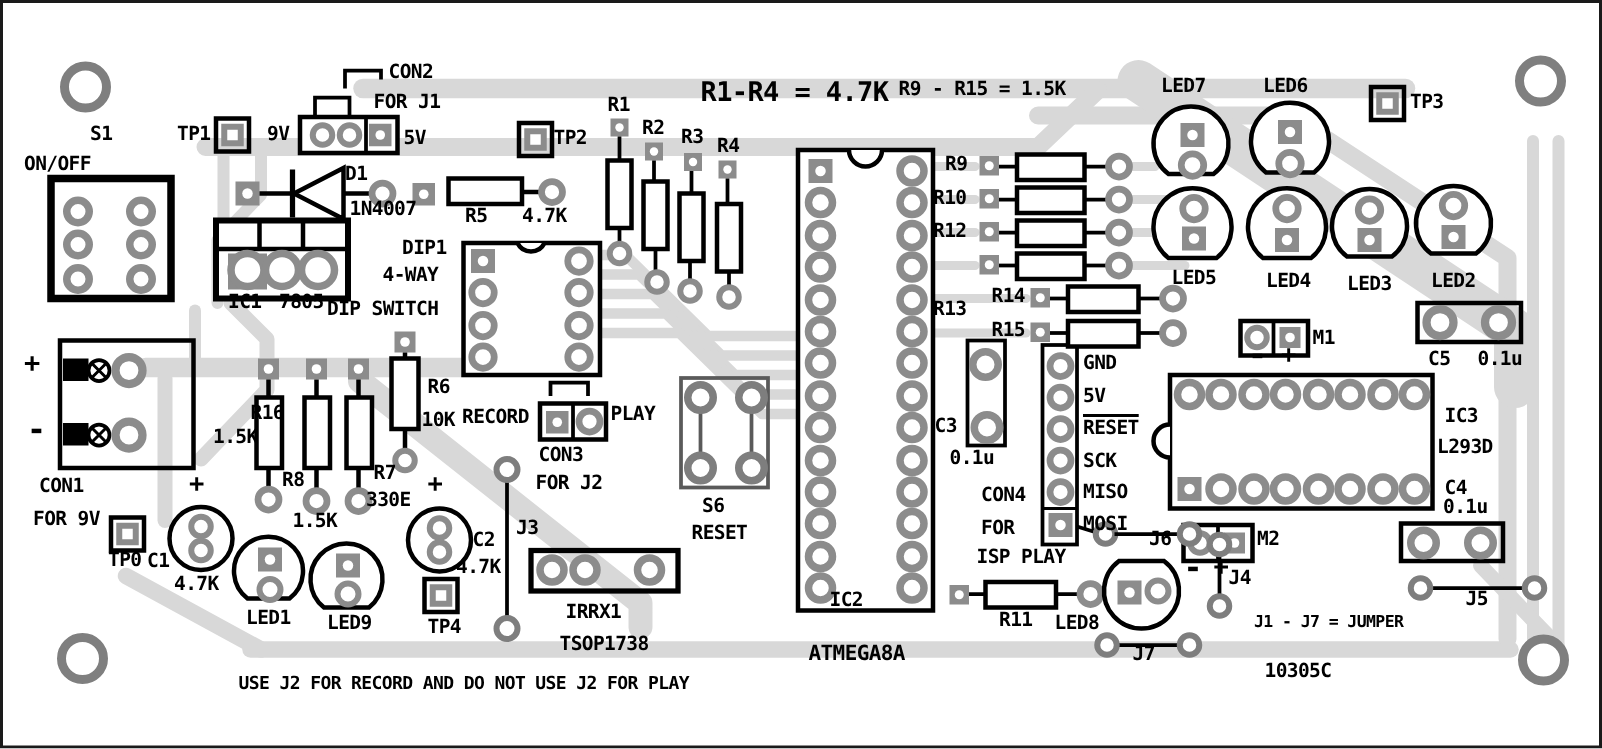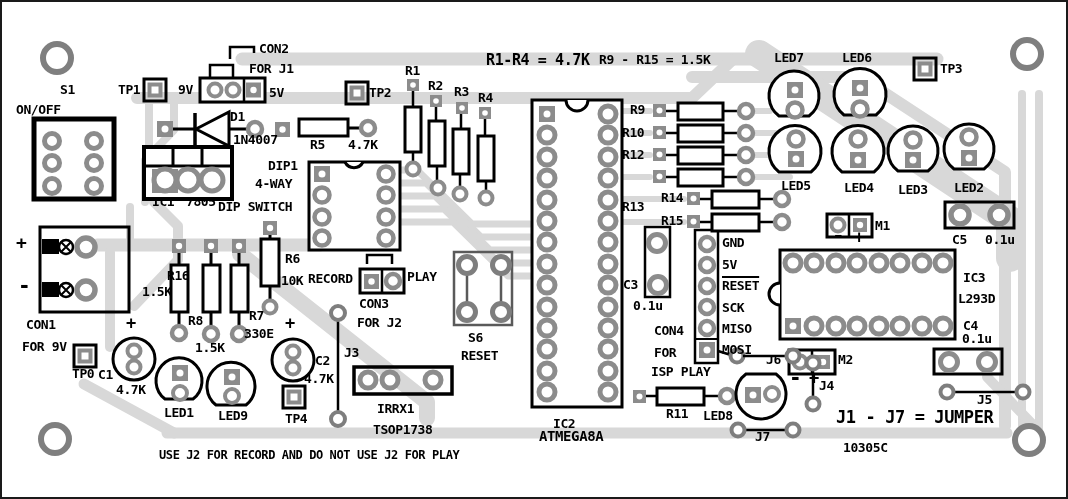--- a/index.html
+++ b/index.html
@@ -548,23 +548,23 @@
       <div class="lbl" style="left: 342px; top: 344px;">J3</div>
       <div class="lbl" style="left: 375px; top: 400px;">IRRX1</div>
       <div class="lbl" style="left: 371px; top: 421px;">TSOP1738</div>
       <div class="lbl" style="left: 466px; top: 329px;">S6</div>
       <div class="lbl" style="left: 459px; top: 347px;">RESET</div>
       <div class="lbl" style="left: 367px; top: 84px;">TP2</div>
       <div class="lbl" style="left: 403px; top: 62px;">R1</div>
       <div class="lbl" style="left: 426px; top: 77px;">R2</div>
       <div class="lbl" style="left: 452px; top: 83px;">R3</div>
       <div class="lbl" style="left: 476px; top: 89px;">R4</div>
-      <div class="lbl" style="left: 484px; top: 51px; font-size: 15px;">R1-R4 = 4.7K</div>
+      <div class="lbl" style="left: 465px; top: 51px; font-size: 18px;">R1-R4 = 4.7K</div>
       <div class="lbl" style="left: 597px; top: 51px; font-size: 13px;">R9 - R15 = 1.5K</div>
-      <div class="lbl" style="left: 551px; top: 415px;">IC2</div>
+      <div class="lbl" style="left: 551px; top: 392px;">IC2</div>
       <div class="lbl" style="left: 537px; top: 427px; font-size: 14px;">ATMEGA8A</div>
       <div class="lbl" style="left: 628px; top: 101px;">R9</div>
       <div class="lbl" style="left: 620px; top: 124px;">R10</div>
       <div class="lbl" style="left: 620px; top: 146px;">R12</div>
       <div class="lbl" style="left: 620px; top: 169px; margin-top: 29px;">R13</div>
       <div class="lbl" style="left: 659px; top: 189px;">R14</div>
       <div class="lbl" style="left: 659px; top: 212px;">R15</div>
       <div class="lbl" style="left: 621px; top: 276px;">C3</div>
       <div class="lbl" style="left: 631px; top: 297px;">0.1u</div>
       <div class="lbl" style="left: 720px; top: 234px;">GND</div>
@@ -594,17 +594,17 @@
       <div class="lbl" style="left: 960px; top: 330px;">0.1u</div>
       <div class="lbl" style="left: 836px; top: 351px;">M2</div>
       <div class="lbl" style="left: 787px; top: 366px; font-size: 21px;">-</div>
       <div class="lbl" style="left: 807px; top: 368px; font-size: 17px;">+</div>
       <div class="lbl" style="left: 664px; top: 405px;">R11</div>
       <div class="lbl" style="left: 701px; top: 407px;">LED8</div>
       <div class="lbl" style="left: 764px; top: 351px;">J6</div>
       <div class="lbl" style="left: 817px; top: 377px;">J4</div>
       <div class="lbl" style="left: 753px; top: 428px;">J7</div>
       <div class="lbl" style="left: 975px; top: 391px;">J5</div>
-      <div class="lbl" style="left: 834px; top: 407px; font-size: 17px;">J1 - J7 = JUMPER</div>
+      <div class="lbl" style="left: 834px; top: 407px; font-size: 11px;">J1 - J7 = JUMPER</div>
       <div class="lbl" style="left: 841px; top: 439px;">10305C</div>
       <div class="lbl" style="left: 157px; top: 447px; font-size: 12px;">USE J2 FOR RECORD AND DO NOT USE J2 FOR PLAY</div>
     </div>
 </div>
 
 </body></html>

